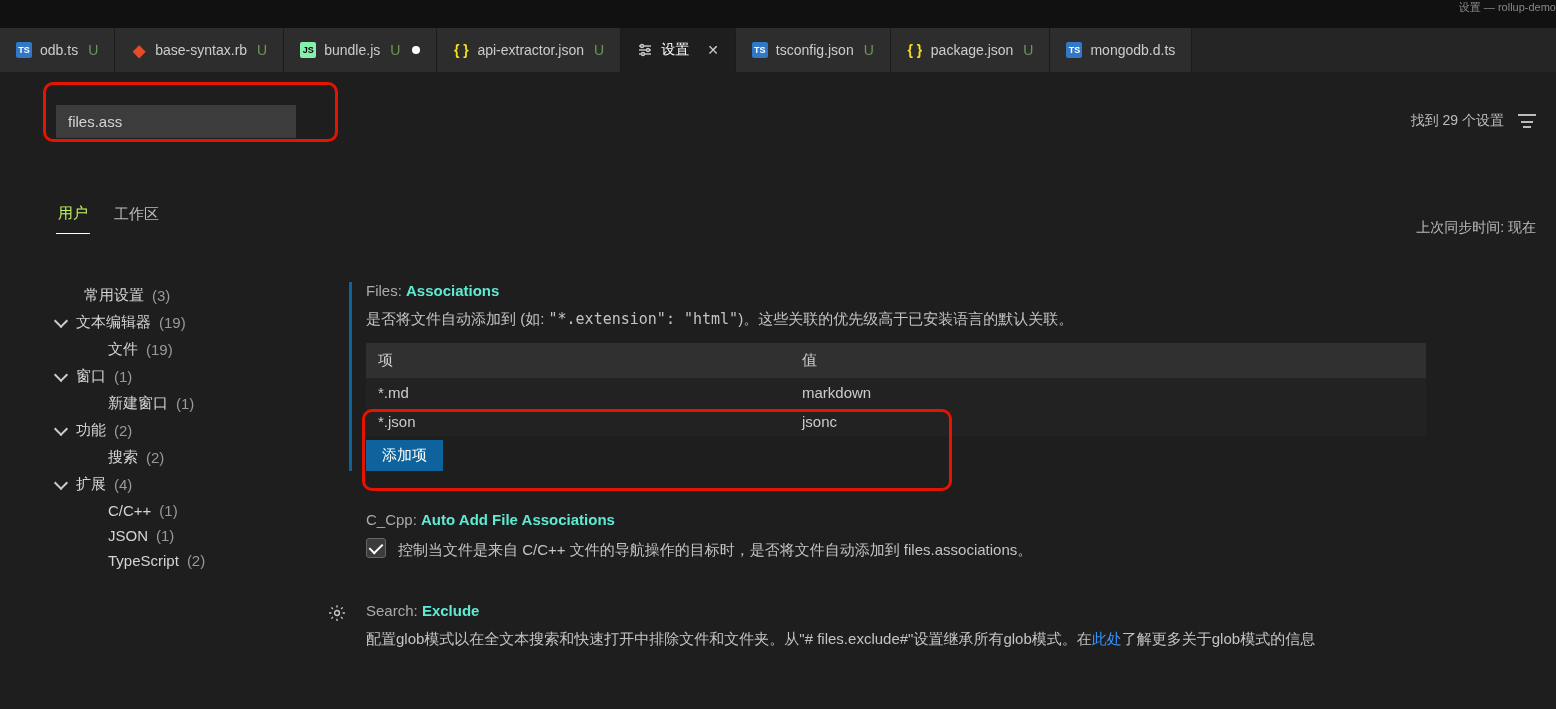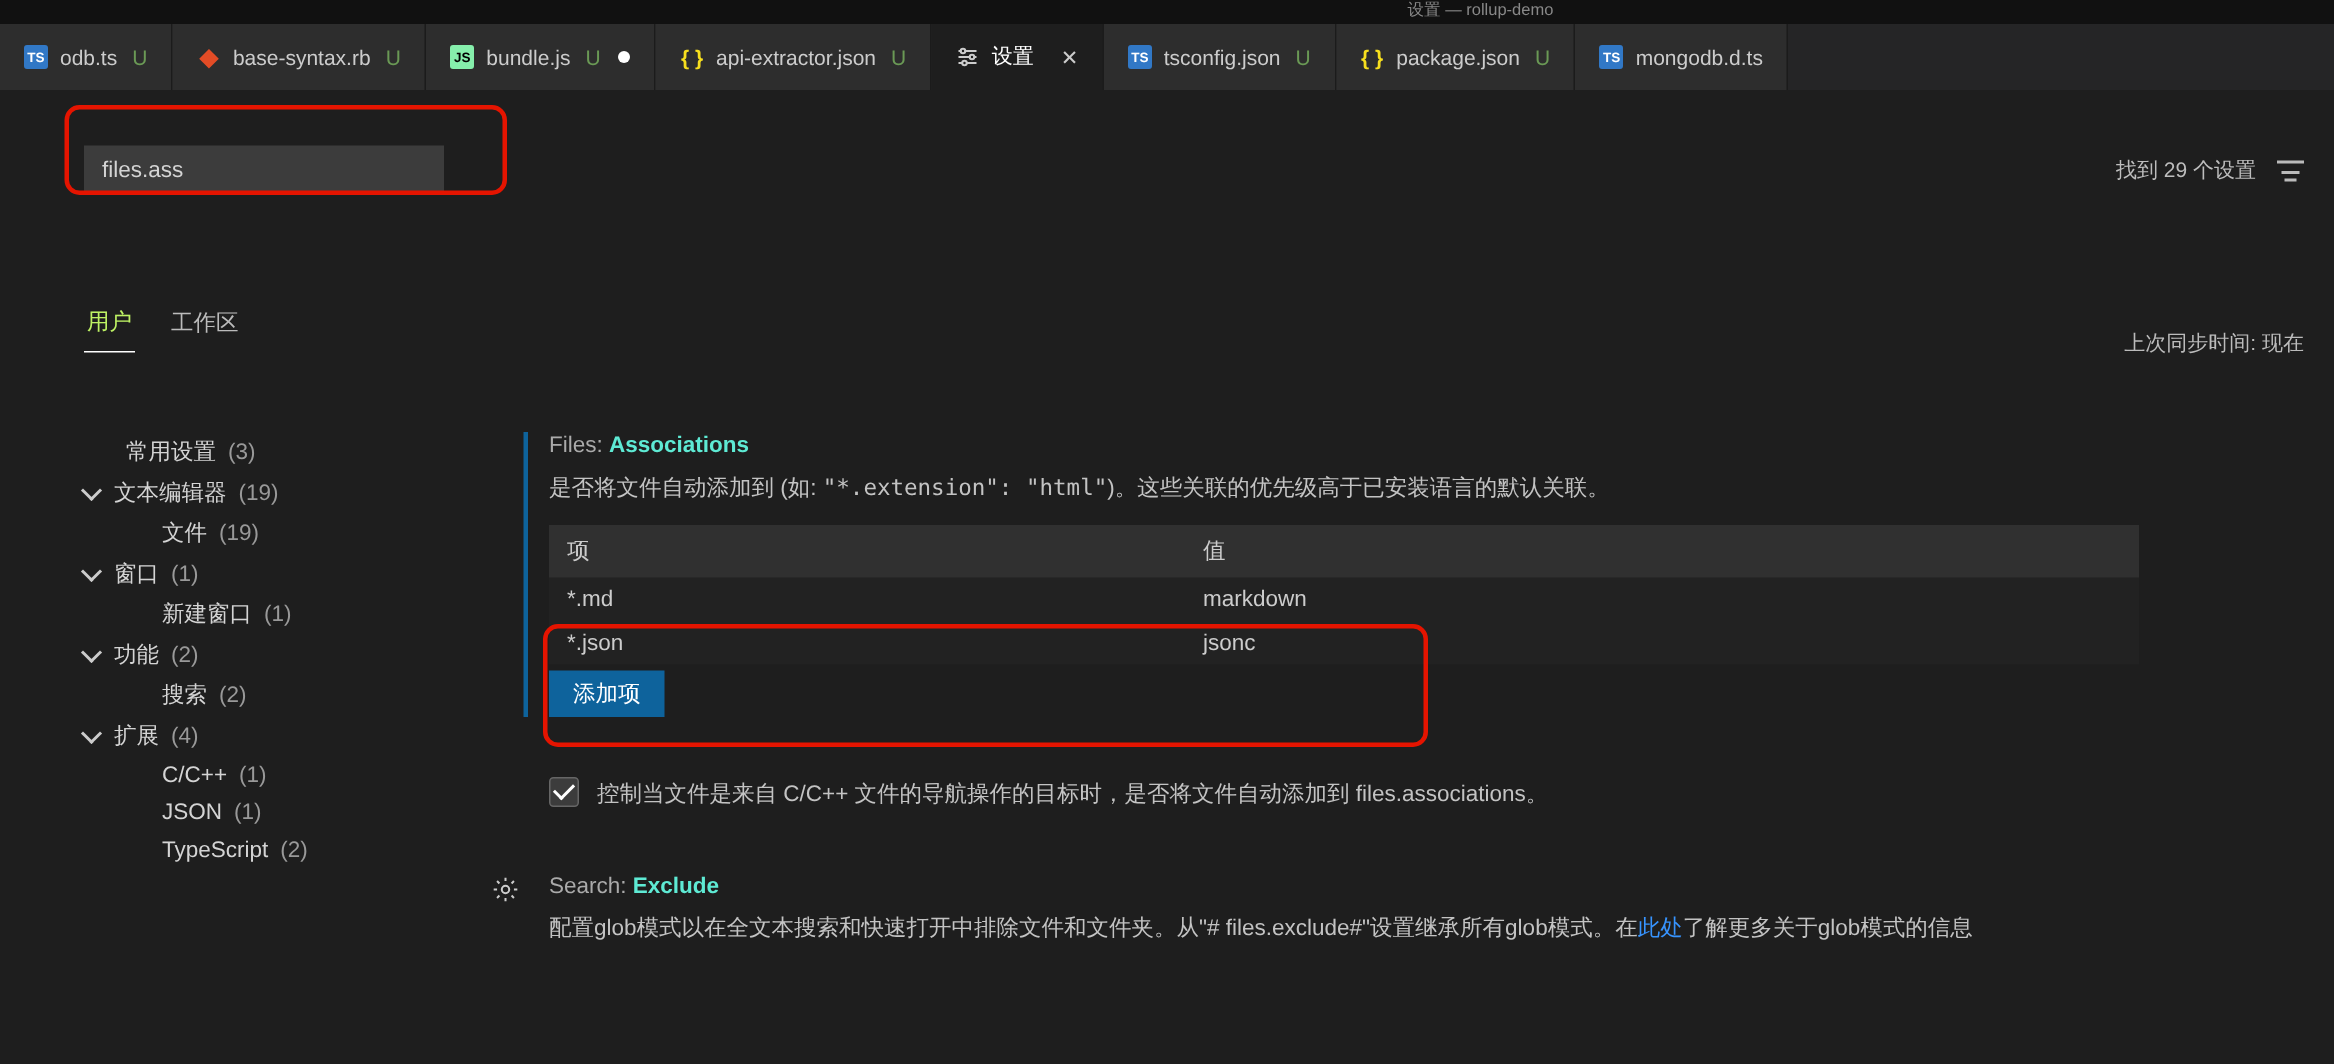--- a/index.html
+++ b/index.html
@@ -30,25 +30,25 @@
     color: var(--fg);
     font-family: -apple-system, BlinkMacSystemFont, "Segoe UI", sans-serif;
     font-size: 14px;
     width: 1556px;
     height: 709px;
     overflow: hidden;
   }
 
   
   .win-title {
-    height: 16px;
+    height: 28px;
     line-height: 14px;
     font-size: 11px;
     color: #888;
-    text-align: center;
+    text-align: right;
     padding-left: 418px;
     background: #111;
   }
 
   
   .tabbar {
     display: flex;
     height: 44px;
     background: #252526;
     overflow: hidden;
@@ -411,20 +411,23 @@
                   <td>jsonc</td>
                 </tr>
               </tbody>
           </table>
           <button class="add-btn">添加项</button>
           <div class="red-box2"></div>
         </div>
       </div>
 
       <div class="setting-block">
+        <div class="setting-title">
+          <span class="prefix">C_Cpp: </span><span class="name">Auto Add File Associations</span>
+        </div>
         <div class="check-row">
           <div class="checkbox"></div>
           <div class="setting-desc">控制当文件是来自 C/C++ 文件的导航操作的目标时，是否将文件自动添加到 files.associations。</div>
         </div>
       </div>
 
       <div class="setting-block rel">
         <span class="gear-icon">
           <svg viewBox="0 0 16 16" width="18" height="18" fill="none" stroke="#ccc" stroke-width="1.2">
             <circle cx="8" cy="8" r="2.2"></circle>

